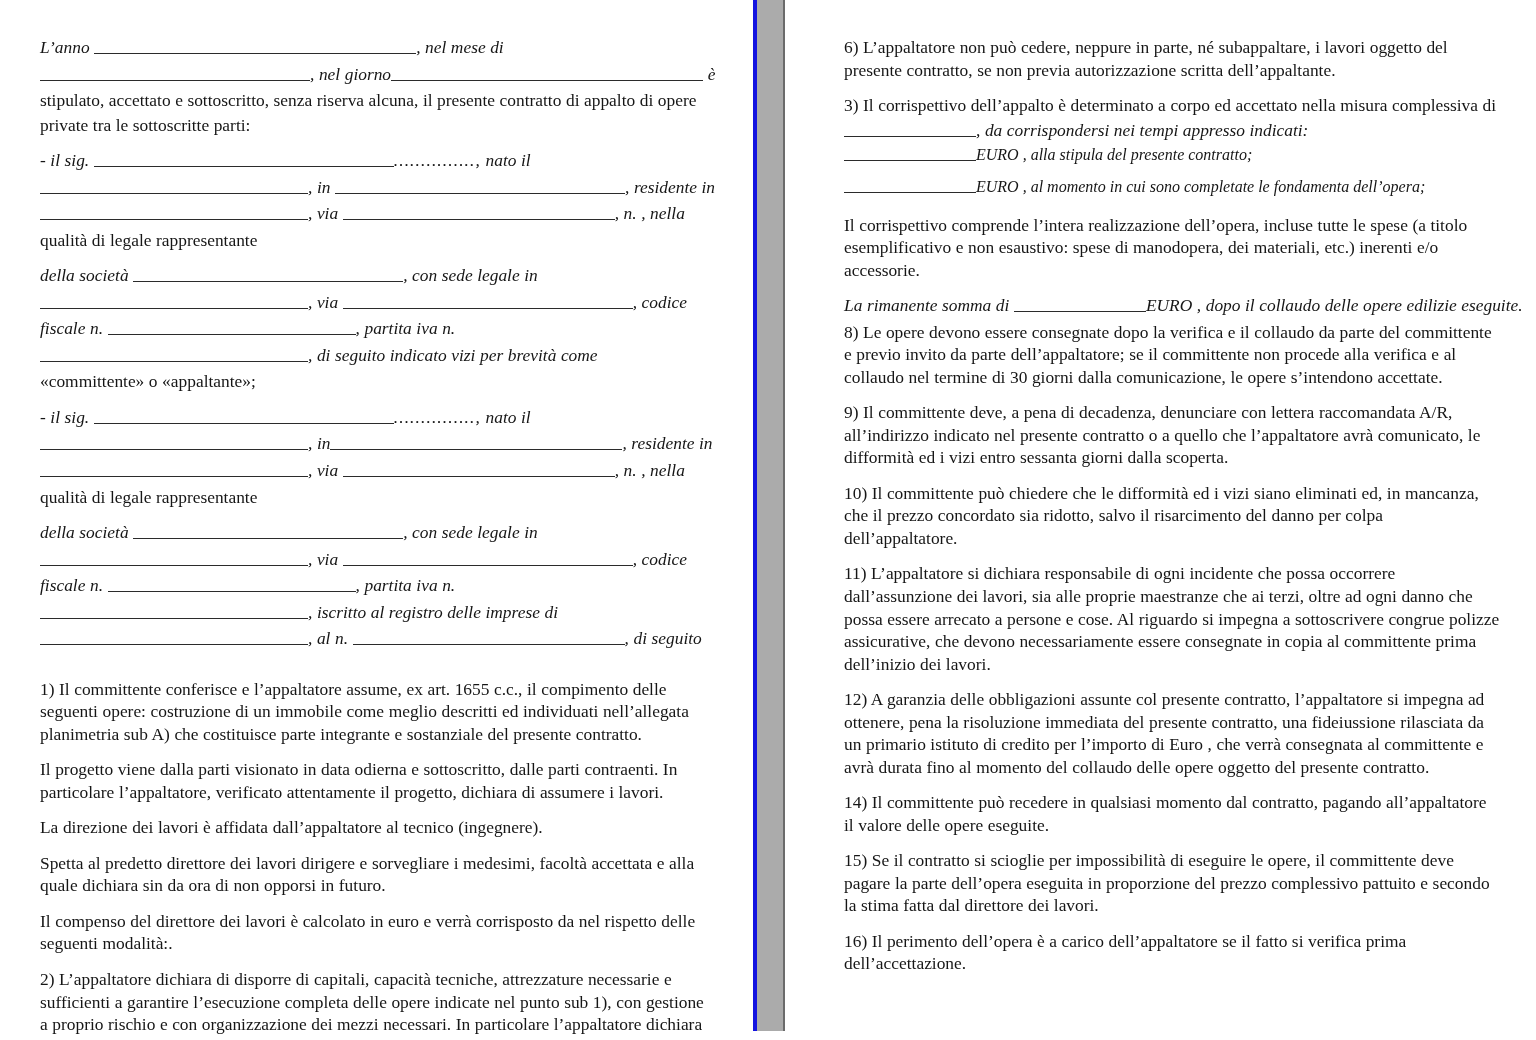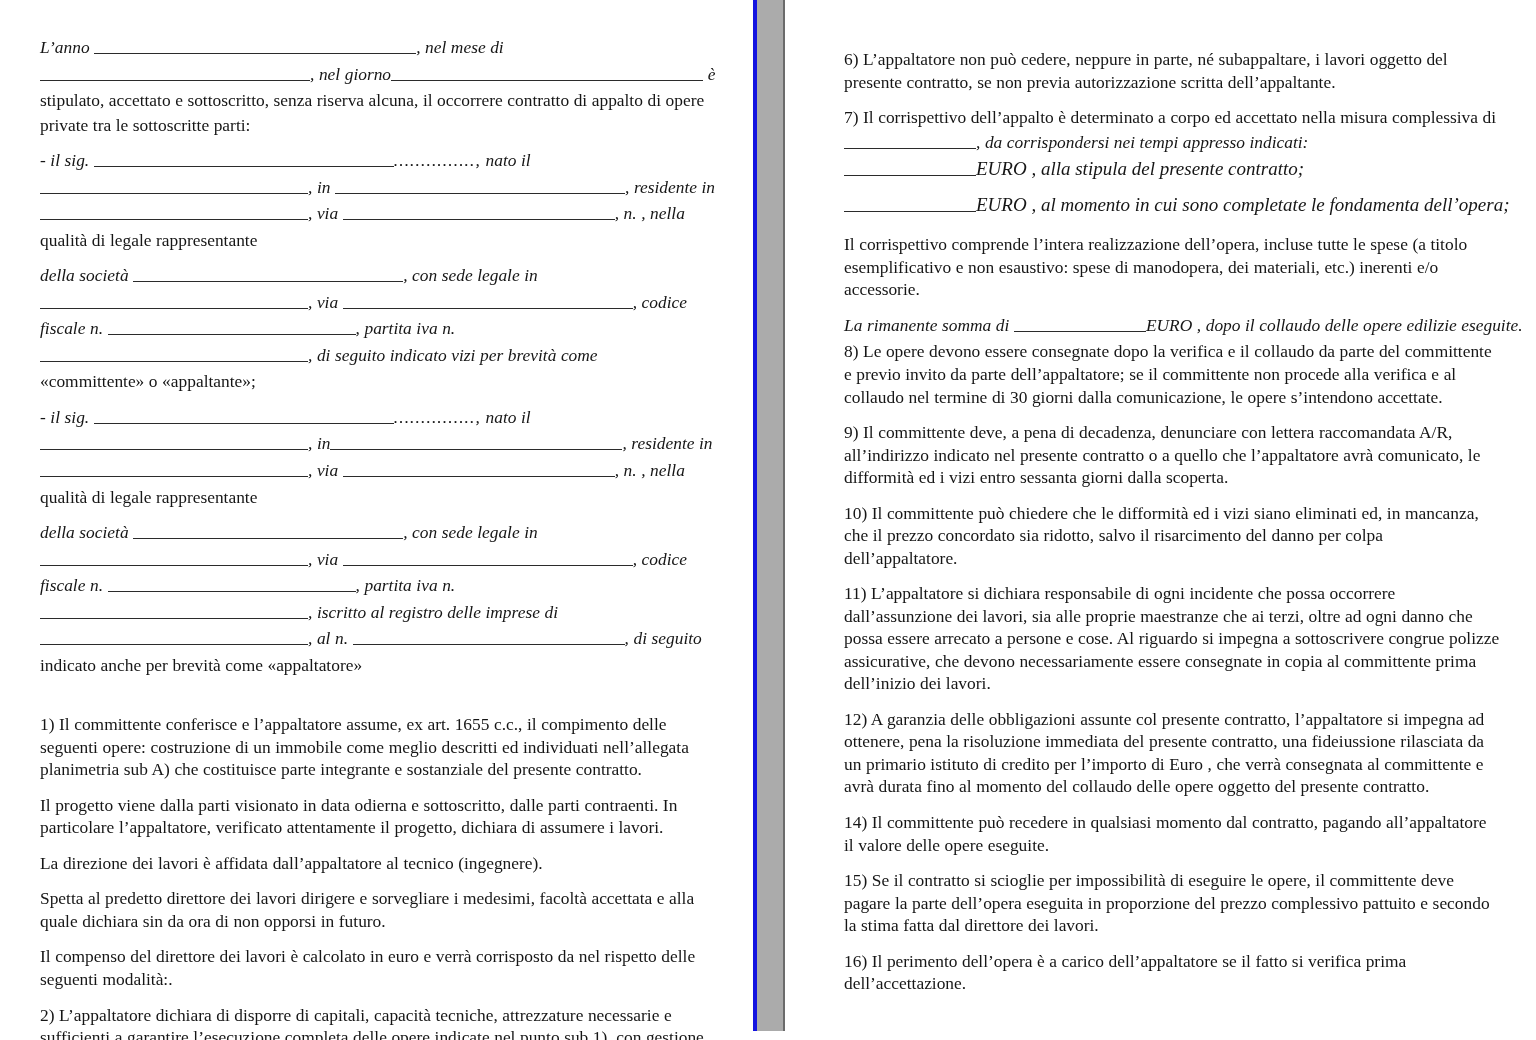--- a/index.html
+++ b/index.html
@@ -24,21 +24,21 @@
     display: block;
   }
 
   .page {
     position: absolute;
     top: 0;
     background: #ffffff;
     box-sizing: border-box;
   }
   .page-left  { left: 0px;   width: 753px;  height: 1040px; padding: 36px 42px 0 40px; }
-  .page-right { left: 786px; width: 750px;  height: 1040px; padding: 48px 36px 0 58px; }
+  .page-right { left: 786px; width: 750px;  height: 1040px; padding: 36px 36px 0 58px; }
 
   .gutter {
     position: absolute;
     top: 0;
     left: 753px;
     width: 32px;
     height: 1031px;
     background: #ababab;
     border-right: 2px solid #6b6b6b;
     box-sizing: border-box;
@@ -76,38 +76,38 @@
   .r-3xl { width: 322px; }
 
   .dots {
     letter-spacing: 1.1px;
     font-size: 17.4px;
   }
 
   
   .formline { white-space: nowrap; font-style: italic; }
 
-  .euro-line { margin: 0 0 11px 0; font-size: 19px; line-height: 1.295; }
+  .euro-line { margin: 0 0 11px 0; font-size: 16px; line-height: 1.295; }
   .euro-line.packed { margin-bottom: 16px; }
 </style>
 </head>
 <body>
 
 <div class="spread">
 
   <div class="page page-left">
 
     <div class="para form formline">
       <span>L’anno</span>
       <span class="rule r-3xl"></span><span>, nel mese di</span>
     </div>
     <div class="para form formline">
       <span class="rule" style="width:270px"></span><span>, nel giorno</span><span class="rule" style="width:312px"></span> <span>è</span>
     </div>
-    <div class="para tight">stipulato, accettato e sottoscritto, senza riserva alcuna, il occorrere contratto di  appalto di opere</div>
+    <div class="para tight">stipulato, accettato e sottoscritto, senza riserva alcuna, il presente contratto di  appalto di opere</div>
     <div class="para">private tra le sottoscritte parti:</div>
 
     <div class="para form formline">
       <span>- il sig.</span>
       <span class="rule" style="width:300px"></span><span class="dots">...............,</span> <span>nato il</span>
     </div>
     <div class="para form formline">
       <span class="rule" style="width:268px"></span><span>, in</span> <span class="rule" style="width:290px"></span><span>, residente in</span>
     </div>
     <div class="para form formline">
@@ -153,41 +153,40 @@
     <div class="para form formline">
       <span>fiscale n.</span>
       <span class="rule" style="width:248px"></span><span>, partita iva n.</span>
     </div>
     <div class="para form formline">
       <span class="rule" style="width:268px"></span><span>, iscritto al registro  delle imprese di</span>
     </div>
     <div class="para form formline">
       <span class="rule" style="width:268px"></span><span>, al n.</span> <span class="rule" style="width:272px"></span><span>, di seguito</span>
     </div>
-    <div class="para">indicato anche per brevità come «appaltatore»</div>
 
     <div class="block-gap-lg"></div>
 
     <div class="para">1) Il committente conferisce e l’appaltatore assume, ex art. 1655 c.c., il compimento delle seguenti opere: costruzione di un immobile come meglio descritti ed individuati nell’allegata planimetria sub A) che costituisce parte integrante e sostanziale del presente contratto.</div>
     <div class="para">Il progetto viene dalla parti visionato in data odierna e sottoscritto, dalle parti contraenti. In particolare l’appaltatore, verificato attentamente il progetto, dichiara di assumere i lavori.</div>
     <div class="para">La direzione dei lavori è affidata dall’appaltatore al tecnico (ingegnere).</div>
     <div class="para">Spetta al predetto direttore dei lavori dirigere e sorvegliare i medesimi, facoltà accettata e alla quale dichiara sin da ora di non opporsi in futuro.</div>
     <div class="para">Il compenso del direttore dei lavori è calcolato in euro  e verrà corrisposto da  nel rispetto delle seguenti modalità:.</div>
     <div class="para">2) L’appaltatore dichiara di disporre di capitali, capacità tecniche, attrezzature necessarie e sufficienti a garantire l’esecuzione completa delle opere indicate nel punto sub 1), con gestione a proprio rischio e con organizzazione dei mezzi necessari. In particolare l’appaltatore dichiara di impiegare per la realizzazione dell’opera personale specializzato.</div>
 
   </div>
 
   <div class="gutter"></div>
   <div class="gutter-rule"></div>
 
   <div class="page page-right">
 
     <div class="para">6) L’appaltatore non può cedere, neppure in parte, né subappaltare, i lavori oggetto del presente contratto, se non previa autorizzazione scritta dell’appaltante.</div>
 
-    <div class="para tight">7) Il corrispettivo dell’appalto è determinato a corpo ed accettato nella misura complessiva di</div>
+    <div class="para tight">3) Il corrispettivo dell’appalto è determinato a corpo ed accettato nella misura complessiva di</div>
     <div class="para form formline">
       <span class="rule" style="width:132px"></span><span>, da corrispondersi nei tempi appresso indicati:</span>
     </div>
 
     <div class="euro-line formline">
       <span class="rule" style="width:132px"></span><span>EURO , alla stipula del presente contratto;</span>
     </div>
     <div class="euro-line packed formline">
       <span class="rule" style="width:132px"></span><span>EURO , al momento in cui sono completate le fondamenta dell’opera;</span>
     </div>

